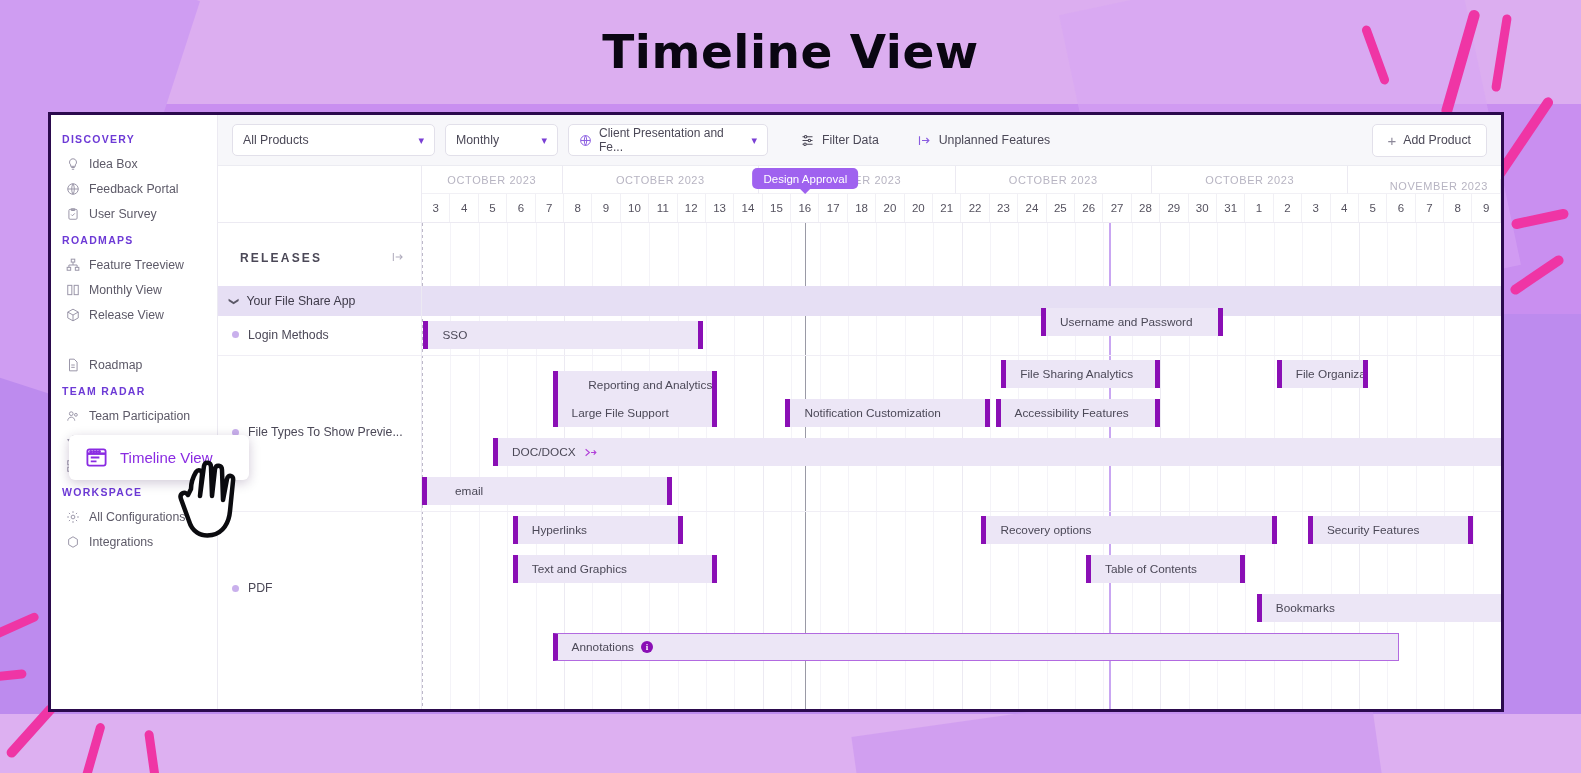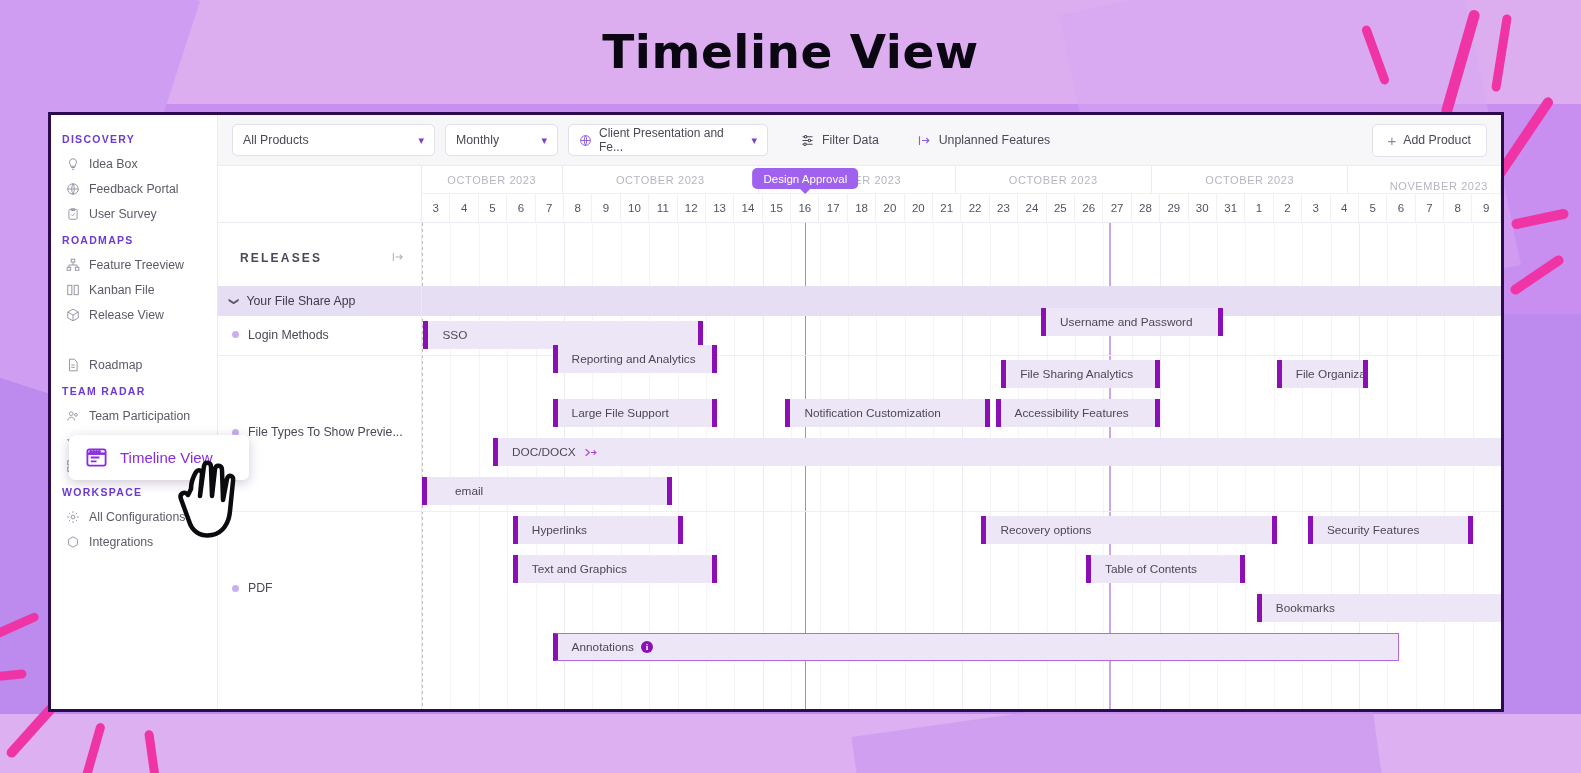--- a/index.html
+++ b/index.html
@@ -253,21 +253,21 @@
         </span>
       <span>Feature Treeview</span>
     </div>
     <div class="nav-item">
       <span class="ico">
           <svg viewBox="0 0 24 24" fill="none" stroke="currentColor" stroke-width="1.7">
             <rect x="3" y="4" width="7" height="16"></rect>
             <rect x="14" y="4" width="7" height="16"></rect>
           </svg>
         </span>
-      <span>Kanban File</span>
+      <span>Monthly View</span>
     </div>
     <div class="nav-item">
       <span class="ico">
           <svg viewBox="0 0 24 24" fill="none" stroke="currentColor" stroke-width="1.7">
             <path d="M12 2l9 5v10l-9 5-9-5V7z"></path>
             <path d="M3 7l9 5 9-5M12 12v10"></path>
           </svg>
         </span>
       <span>Release View</span>
     </div>
@@ -505,21 +505,21 @@
           <div class="purpleline" style="left: 63.6842%;"></div>
           <div class="hline" style="top: 63px; background: rgb(232, 229, 239);"></div>
           <div class="group-row" style="top: 63px;"></div>
           <div class="fbar" style="left: 0.131579%; width: 25.9211%; top: 98px;">
             <span>SSO</span>
           </div>
           <div class="fbar" style="left: 57.3684%; width: 16.8421%; top: 85px; text-align: center;">
             <span>Username and Password</span>
           </div>
           <div class="hline" style="top: 132px;"></div>
-          <div class="fbar" style="left: 12.1053%; width: 15.2632%; top: 122px;">
+          <div class="fbar" style="left: 12.1053%; width: 15.2632%; top: 148px; justify-content: flex-end;">
             <span>Reporting and Analytics</span>
           </div>
           <div class="fbar" style="left: 53.6842%; width: 14.7368%; top: 137px;">
             <span>File Sharing Analytics</span>
           </div>
           <div class="fbar" style="left: 79.2105%; width: 8.42105%; top: 137px;">
             <span>File Organizatio...</span>
           </div>
           <div class="fbar" style="left: 12.1053%; width: 15.2632%; top: 176px;">
             <span>Large File Support</span>

